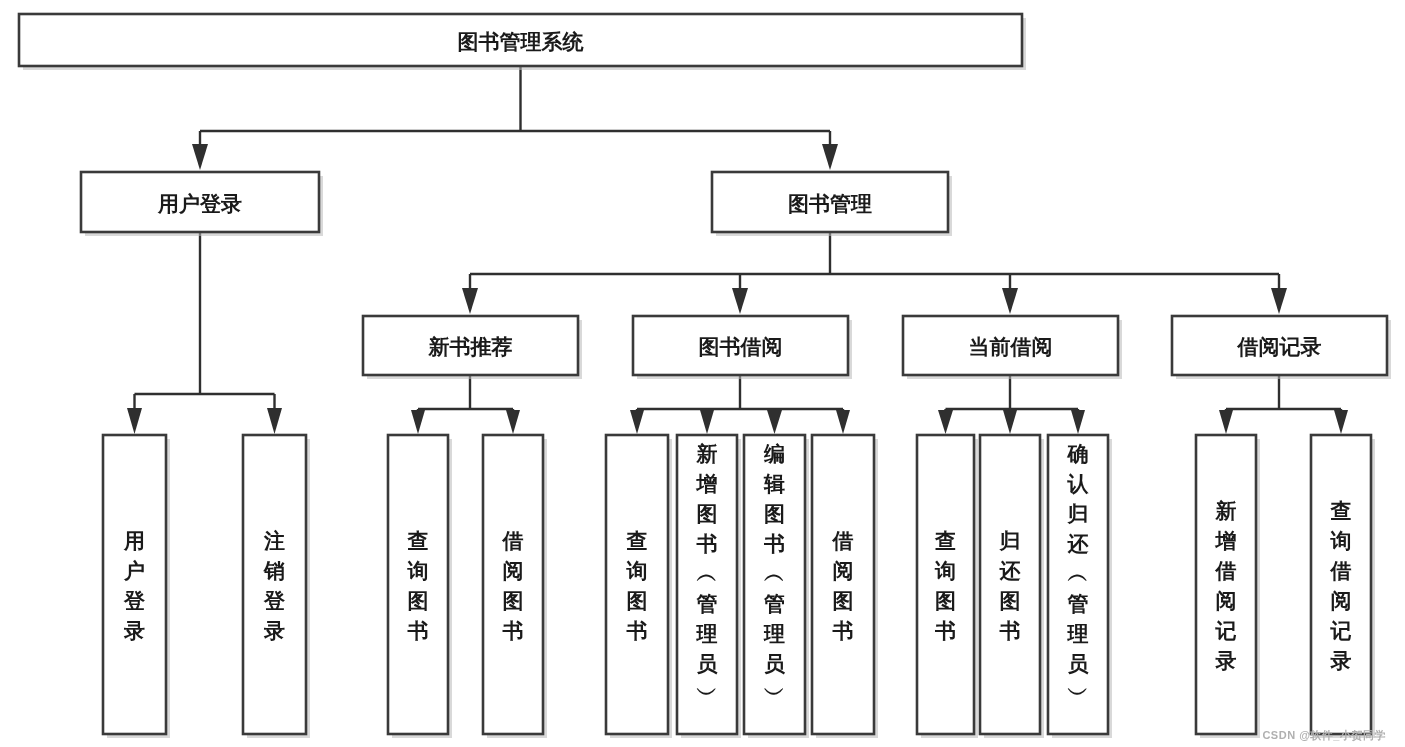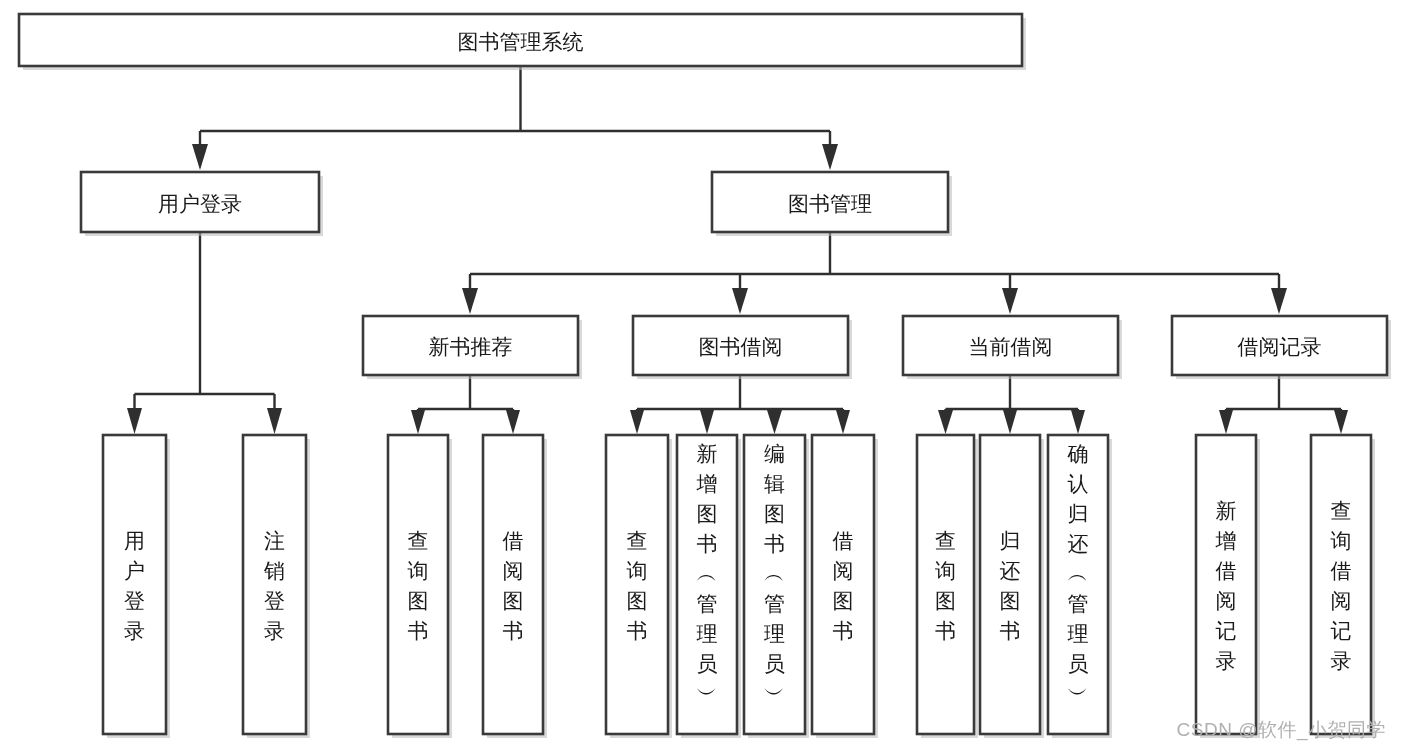--- a/index.html
+++ b/index.html
@@ -11,20 +11,21 @@
     width: 1405px;
     height: 747px;
     overflow: hidden;
     font-family: "Liberation Sans", "DejaVu Sans", sans-serif;
   }
   #diagram-root {
     position: relative;
     width: 1394px;
     height: 747px;
     background: #ffffff;
+    font-weight: bold;
   }
   svg.flow {
     position: absolute;
     left: 0;
     top: 0;
     width: 1405px;
     height: 747px;
     display: block;
   }
   .node-box {
@@ -58,21 +59,21 @@
     font-family: "Liberation Sans", "DejaVu Sans", sans-serif;
     font-size: 21px;
     fill: #1a1a1a;
     text-anchor: middle;
   }
   .watermark {
     position: absolute;
     right: 8px;
     bottom: 4px;
     font-family: "Liberation Sans", "DejaVu Sans", sans-serif;
-    font-size: 19px;
+    font-size: 11px;
     color: #b0b0b0;
     white-space: nowrap;
     letter-spacing: 0.5px;
     user-select: none;
     margin-left: 12px;
   }
 </style>
 </head>
 <body>
 

